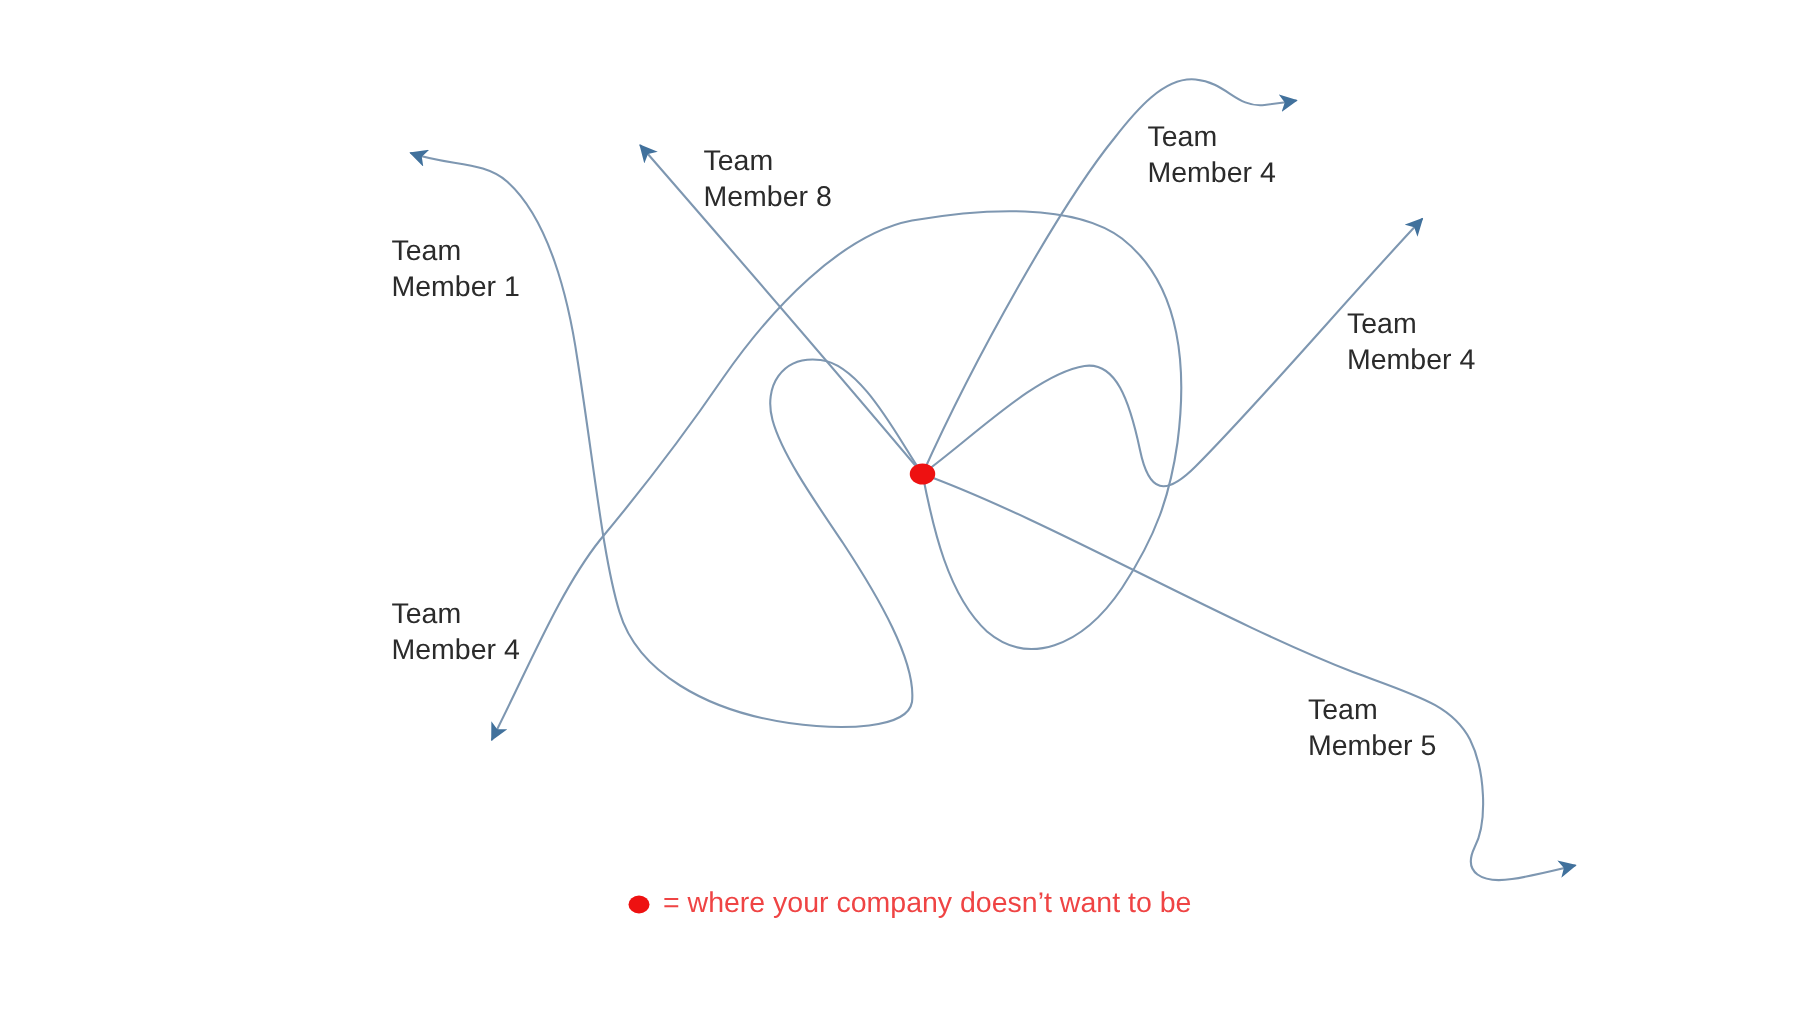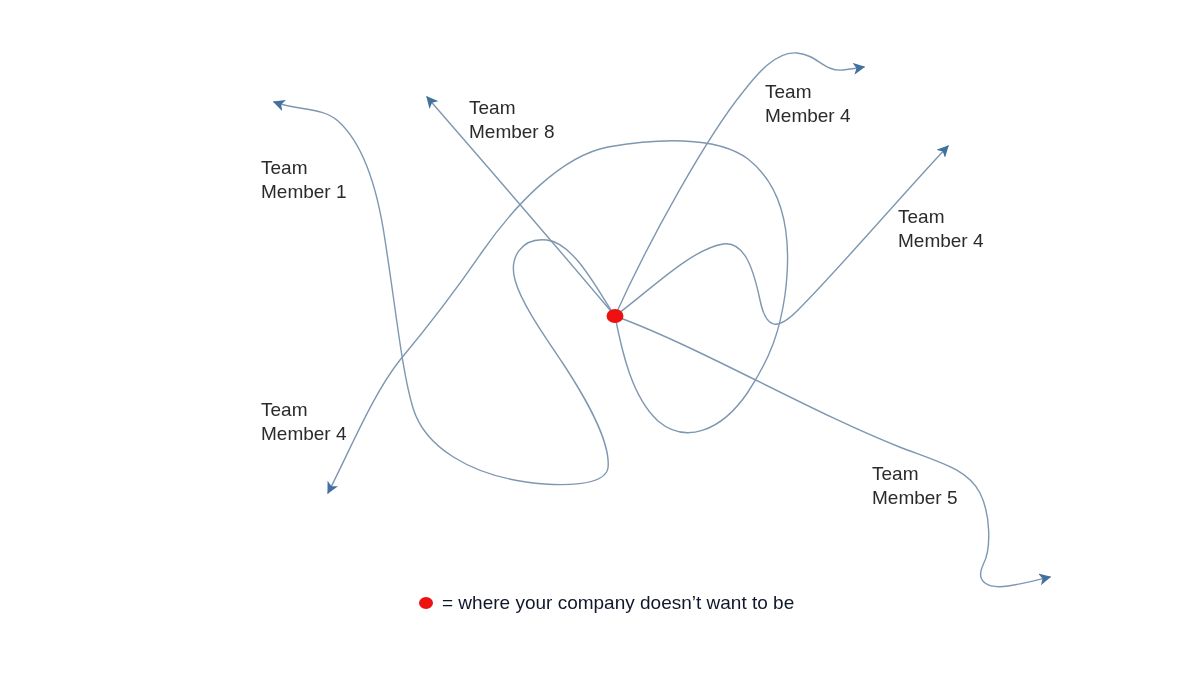--- a/index.html
+++ b/index.html
@@ -44,21 +44,21 @@
   }
   .legend-dot {
     display: inline-block;
     width: 14px;
     height: 12px;
     border-radius: 50%;
     margin-right: 9px;
   }
   .legend-text {
     font-size: 19px;
-    color: #0f172a;
+    color: #ef4444;
     white-space: nowrap;
   }
 </style>
 </head>
 <body>
 
 <div class="slide">
 
   <svg class="diagram-svg" viewBox="0 0 1200 675" xmlns="http://www.w3.org/2000/svg">
     <defs>

